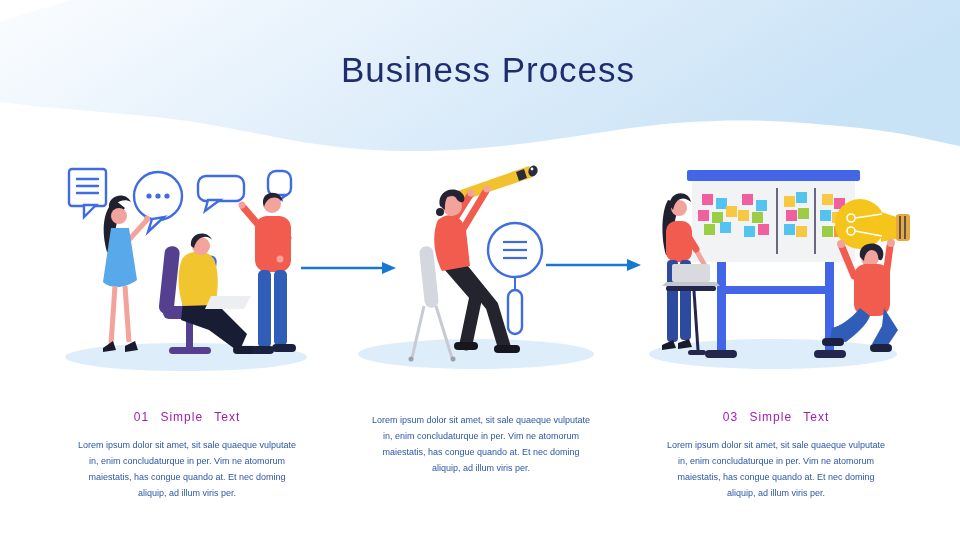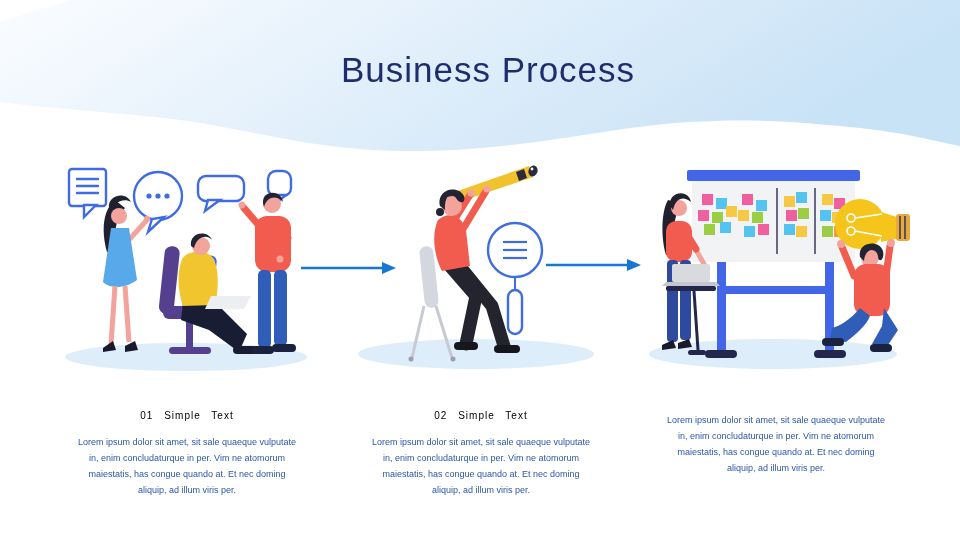--- a/index.html
+++ b/index.html
@@ -4,21 +4,21 @@
 <style>
   html,body{margin:0;padding:0;background:#fff;}
   .slide{position:relative;width:960px;height:540px;background:#ffffff;overflow:hidden;
          font-family:"Liberation Sans", sans-serif;}
   .band{position:absolute;left:0;top:0;width:960px;height:160px;}
   .title{position:absolute;left:0;top:50px;width:960px;text-align:center;
          font-size:35px;font-weight:300;letter-spacing:1px;color:#1e2e6d;margin:0;padding-left:8px;}
   .illu{position:absolute;}
   .arrow{position:absolute;}
   .caption{position:absolute;width:260px;text-align:center;top:410px;}
-  .caption h2{margin:0 0 13px 0;font-size:10px;font-weight:400;color:#000000;
+  .caption h2{margin:0 0 13px 0;font-size:12px;font-weight:400;color:#a21caf;
               letter-spacing:1px;word-spacing:7px;}
   .caption p{margin:2px auto;width:228px;font-size:9px;line-height:16px;color:#2d56a6;}
   .cap-1{left:57px;} .cap-2{left:351px;} .cap-3{left:646px;}
 </style>
 </head>
 <body>
 
 <div class="slide">
 
   <svg class="band" viewBox="0 0 960 160" preserveAspectRatio="none">
@@ -235,20 +235,20 @@
       <rect x="184" y="180" width="22" height="8" rx="4" fill="#1a2240"></rect>
       <rect x="232" y="186" width="22" height="8" rx="4" fill="#1a2240"></rect>
     </g>
   </svg>
 
   <div class="caption cap-1">
     <h2>01 Simple Text</h2>
     <p>Lorem ipsum dolor sit amet, sit sale quaeque vulputate in, enim concludaturque in per. Vim ne atomorum maiestatis, has congue quando at. Et nec doming aliquip, ad illum viris per.</p>
   </div>
   <div class="caption cap-2">
-    <h2>02 Simple Text</h2>
     <p>Lorem ipsum dolor sit amet, sit sale quaeque vulputate in, enim concludaturque in per. Vim ne atomorum maiestatis, has congue quando at. Et nec doming aliquip, ad illum viris per.</p>
   </div>
   <div class="caption cap-3">
+    <h2>03 Simple Text</h2>
     <p>Lorem ipsum dolor sit amet, sit sale quaeque vulputate in, enim concludaturque in per. Vim ne atomorum maiestatis, has congue quando at. Et nec doming aliquip, ad illum viris per.</p>
   </div>
 
 </div>
 
 </body></html>

